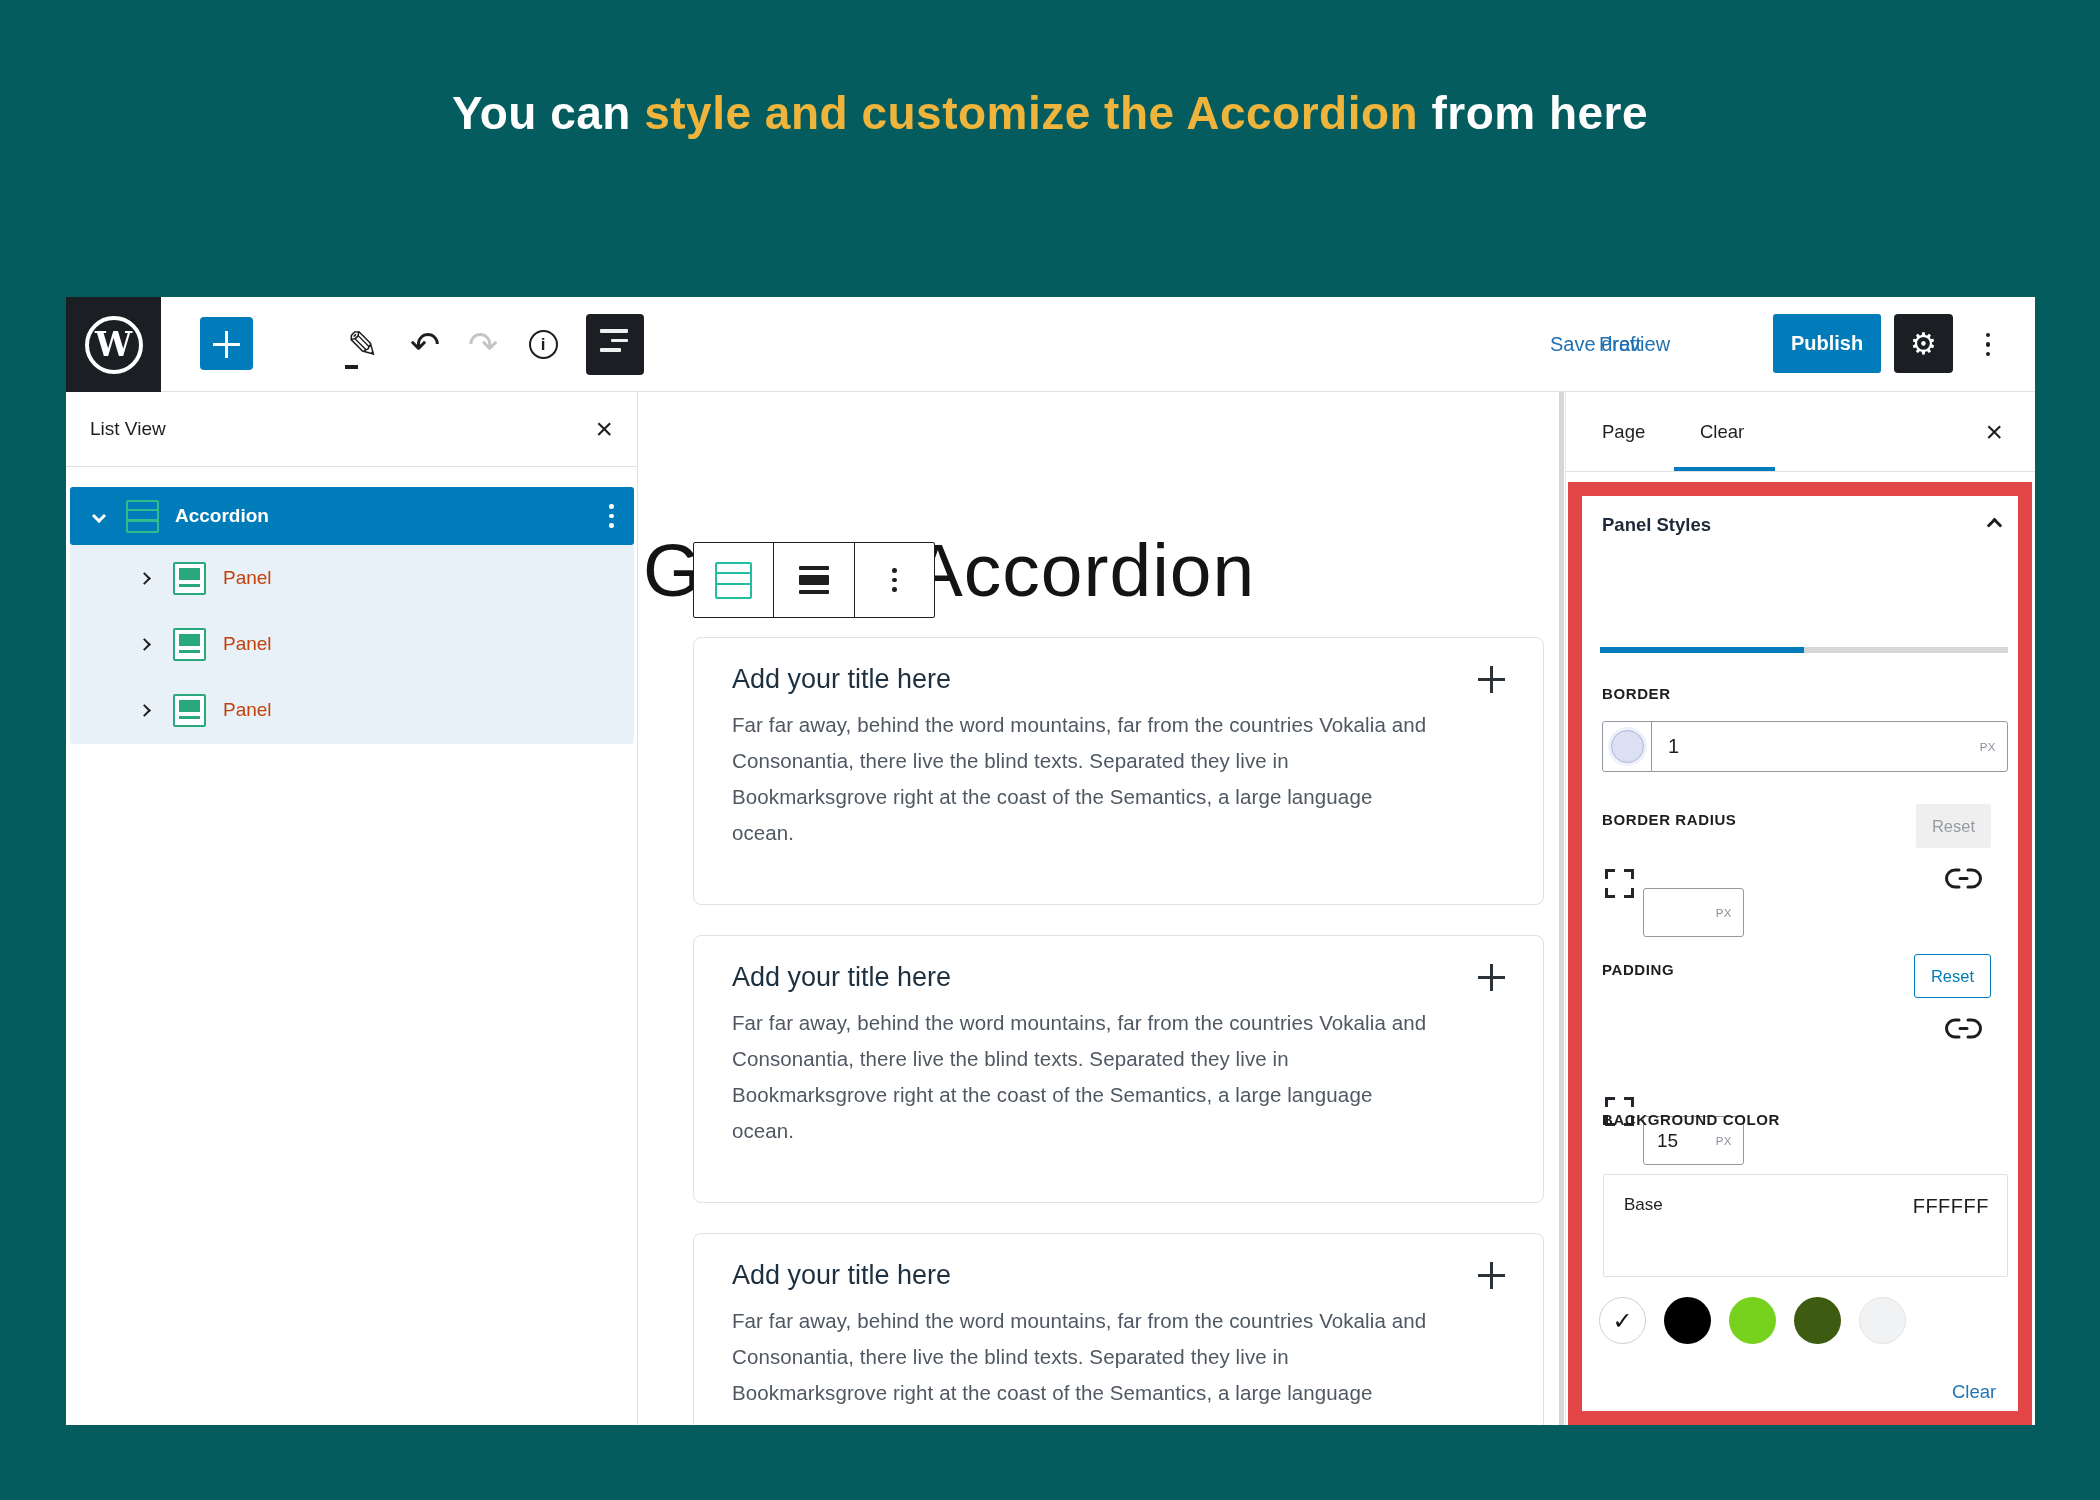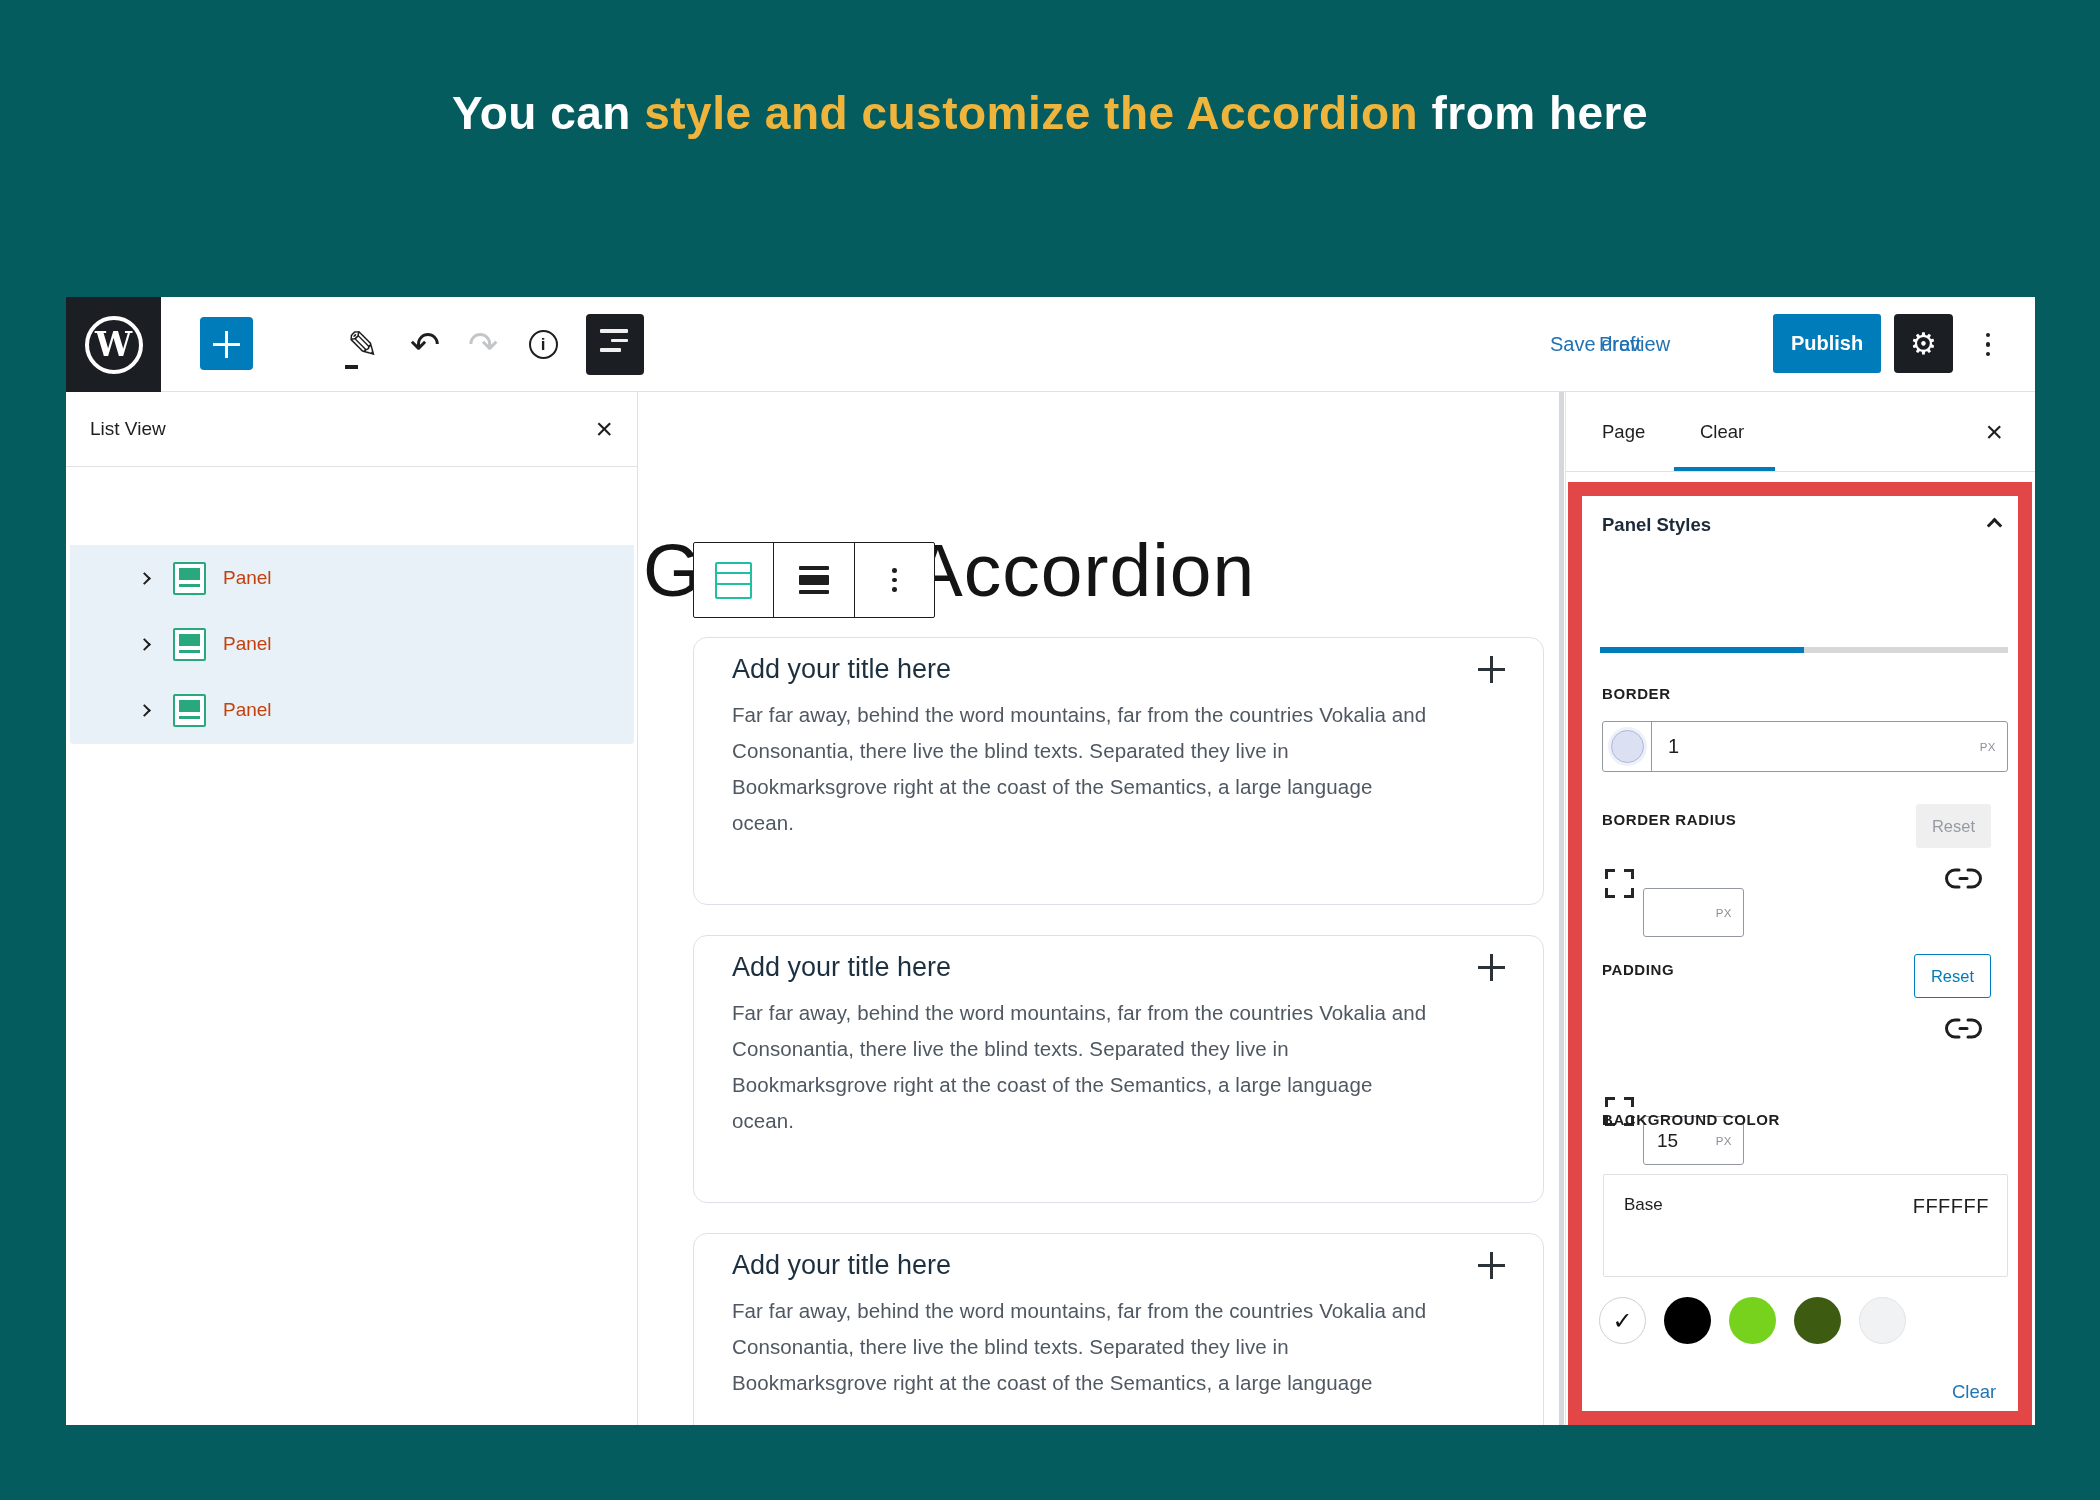--- a/index.html
+++ b/index.html
@@ -88,21 +88,21 @@
   .bt-acc { width:37px; height:37px; border-color:#1fbfa0; }
   .bt-acc::before, .bt-acc::after { background:#1fbfa0; }
   .bt-acc::before { top:8px; } .bt-acc::after { top:19px; }
   .bars { width:30px; }
   .bars i { display:block; background:#1e1e1e; border-radius:1px; }
   .bars .t { height:4px; margin-bottom:5px; }
   .bars .m { height:10px; margin-bottom:5px; }
   .bars .b { height:4px; }
   .block-toolbar .kebab { color:#1e1e1e; }
 
-  .panelbox { position:absolute; left:627px; width:851px; background:#fff; border:1.5px solid #dde1e7; border-radius:14px; padding:16px 38px; }
+  .panelbox { position:absolute; left:627px; width:851px; background:#fff; border:1.5px solid #dde1e7; border-radius:8px; padding:26px 38px; }
   .pb-1 { top:340px; height:268px; }
   .pb-2 { top:638px; height:268px; }
   .pb-3 { top:936px; height:400px; }
   .pb-head { display:flex; align-items:flex-start; justify-content:space-between; }
   .pb-title { font-size:27px; color:#1d3040; }
   .plus { position:relative; width:27px; height:27px; color:#2c3338; margin-top:2px; }
   .plus::before { content:""; position:absolute; left:0; right:0; top:50%; margin-top:-1.4px; height:2.8px; background:currentColor; }
   .plus::after { content:""; position:absolute; top:0; bottom:0; left:50%; margin-left:-1.4px; width:2.8px; background:currentColor; }
   .pb-body { margin-top:12px; font-size:20.5px; line-height:36px; color:#4f5862; letter-spacing:0.1px; }
   .pb-body div { white-space:nowrap; }
@@ -221,20 +221,30 @@
           <i></i>
         </span>
       </div>
   </div>
 
   <div class="listview">
     <div class="lv-header">
       <span class="lv-title">List View</span>
       <span class="close-x">×</span>
     </div>
+    <div class="row-accordion">
+      <span class="chev down" style="color:#fff"></span>
+      <span class="acc-icon"></span>
+      <span class="label">Accordion</span>
+      <span class="kebab">
+          <i></i>
+          <i></i>
+          <i></i>
+        </span>
+    </div>
     <div class="lv-children">
       <div class="lv-row">
         <span class="chev right"></span>
         <span class="panel-icon"></span>
         <span class="label">Panel</span>
       </div>
       <div class="lv-row">
         <span class="chev right"></span>
         <span class="panel-icon"></span>
         <span class="label">Panel</span>

